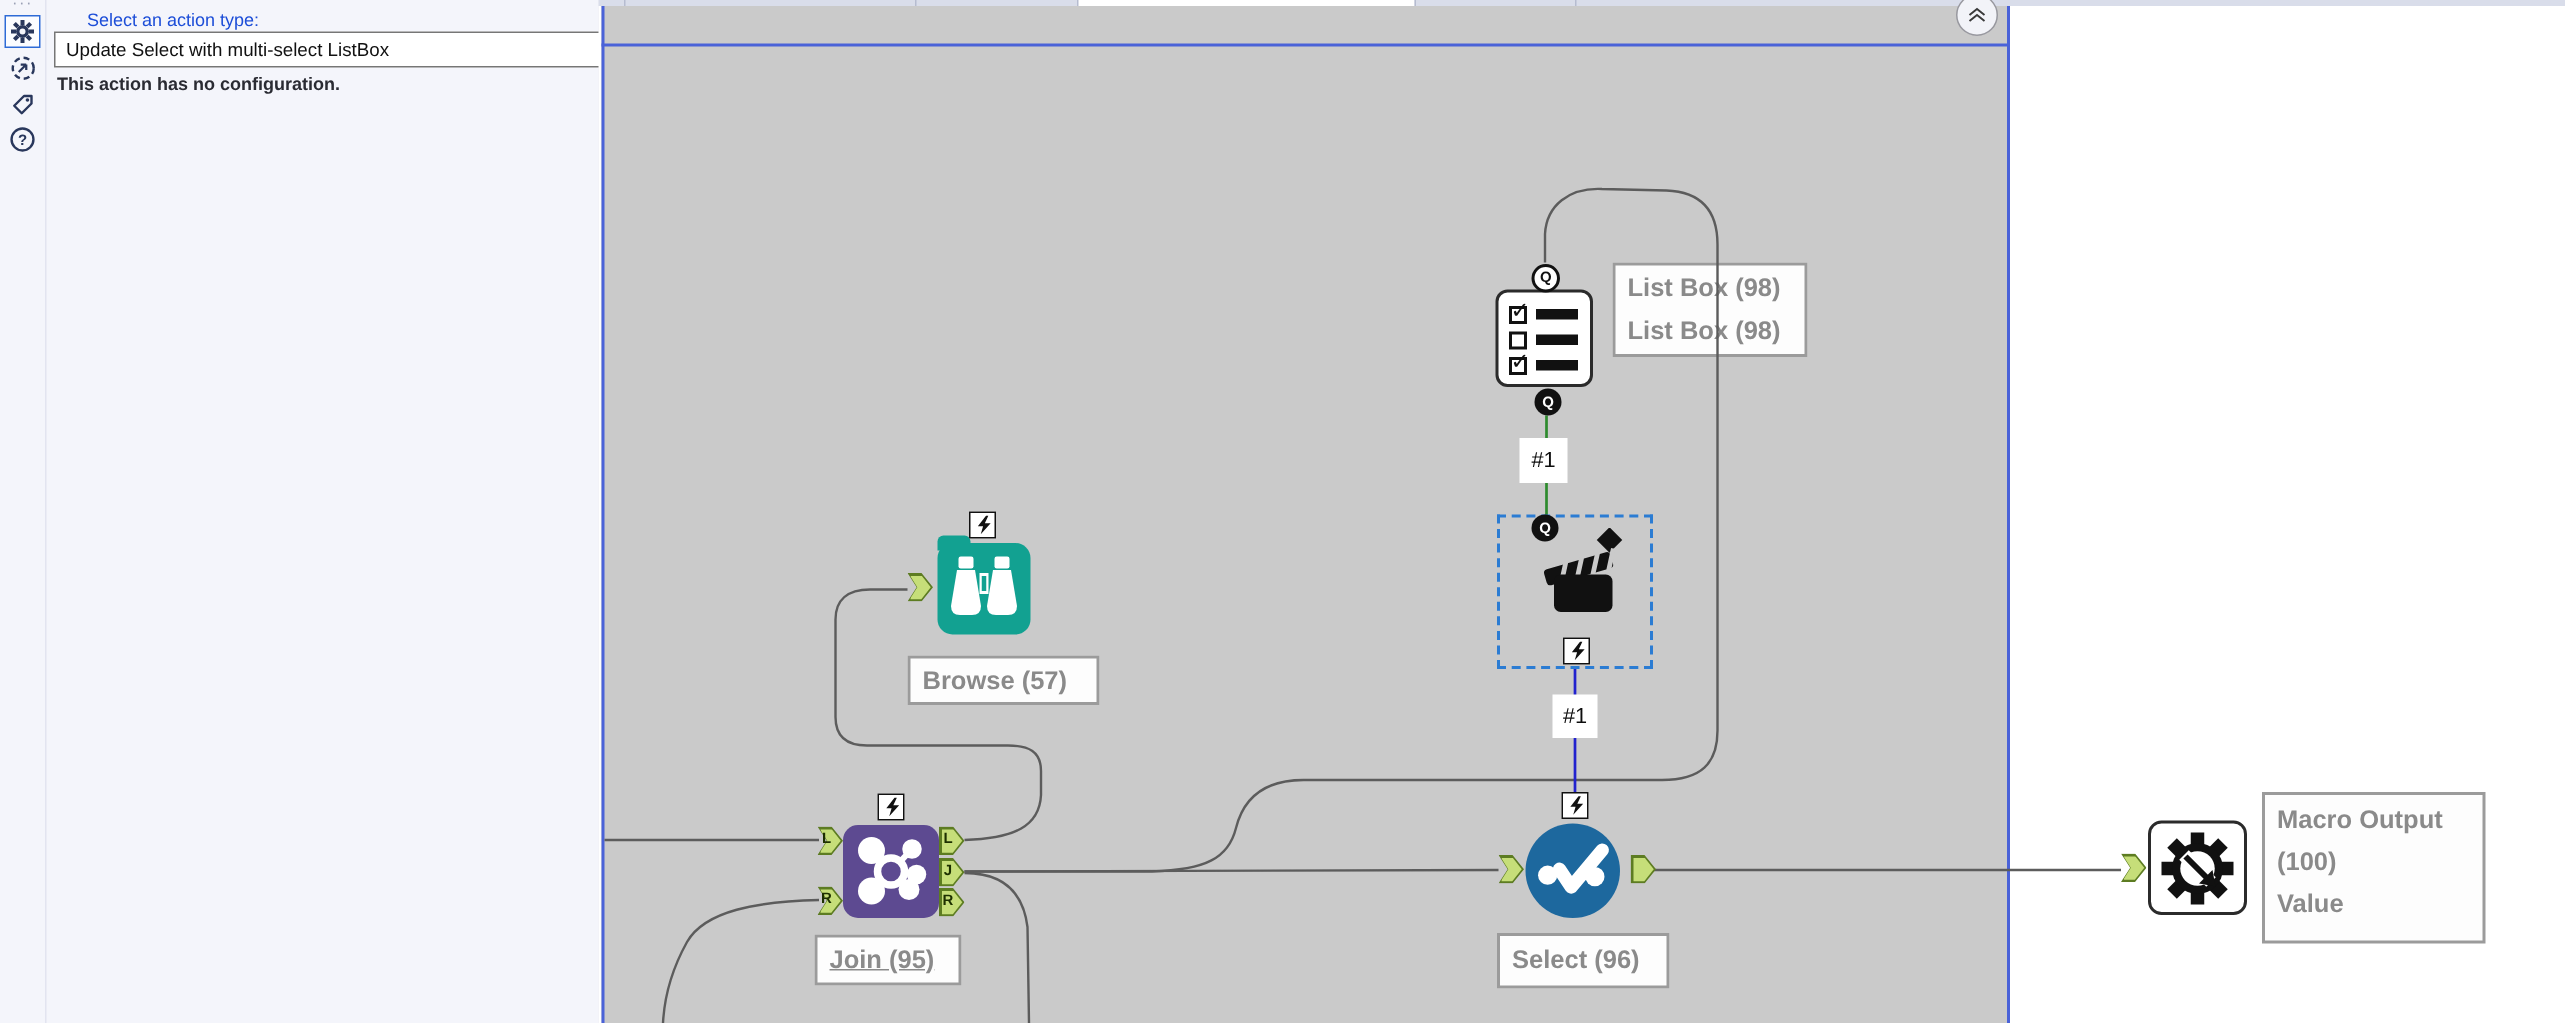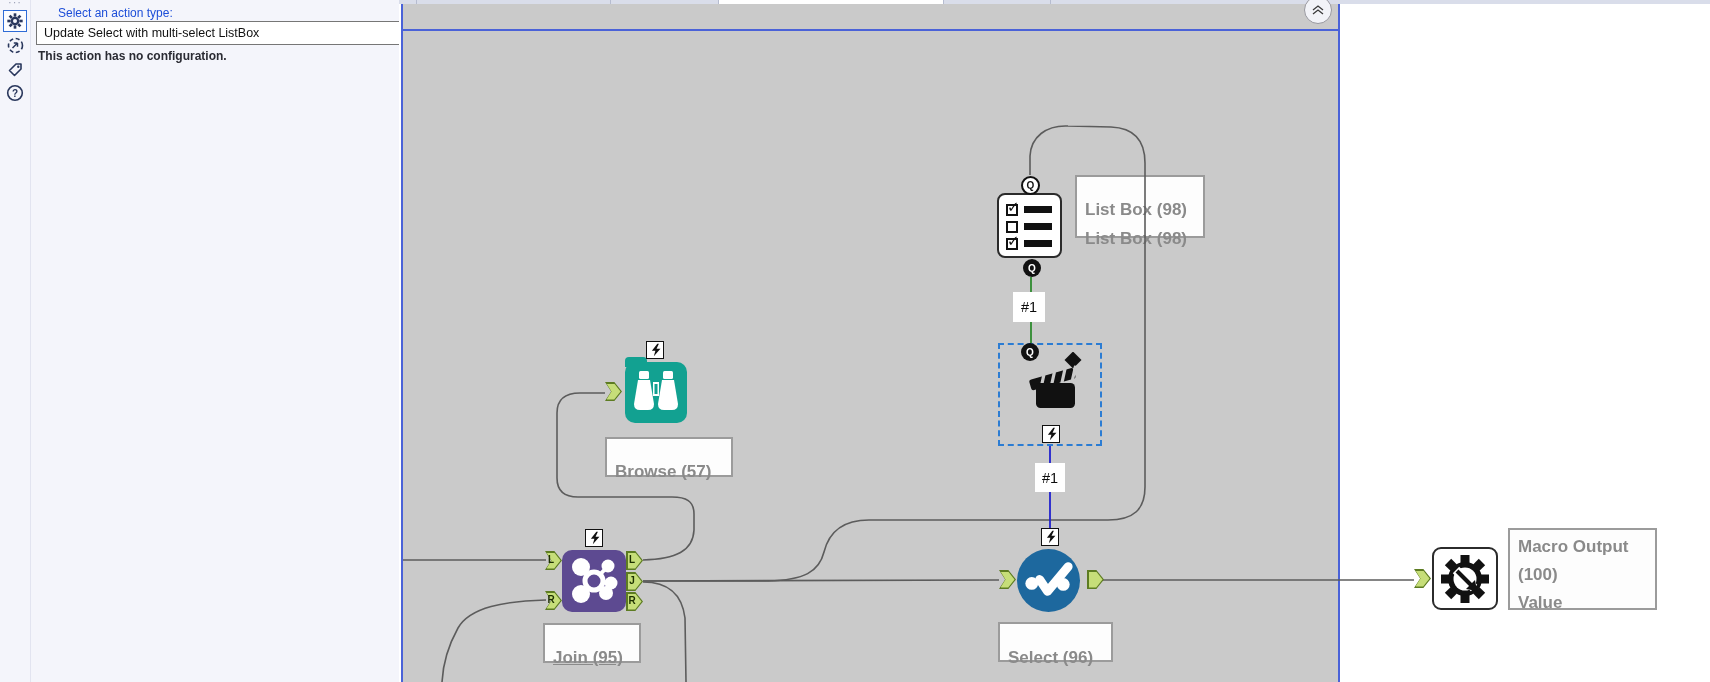--- a/index.html
+++ b/index.html
@@ -31,21 +31,21 @@
 
   .container-box{position:absolute;left:2px;top:4px;width:939px;height:678px;background:#cacaca;
                  border-left:2px solid #4a62d8;border-right:2px solid #4a62d8;box-sizing:border-box;z-index:1;}
   .container-topline{position:absolute;left:2px;top:29px;width:939px;height:2px;background:#4a62d8;z-index:2;}
   .collapse-btn{position:absolute;left:905px;top:-4px;width:28px;height:28px;border-radius:50%;
                 background:#f2f3f8;border:1px solid #98989f;box-sizing:border-box;z-index:6;
                 display:flex;align-items:center;justify-content:center;}
 
   
   .tool-label{position:absolute;background:#fdfdfd;border:2px solid #9b9b9b;box-sizing:border-box;
-              color:#8a8a8a;font-weight:700;font-size:17px;line-height:29px;padding:18px 8px;
+              color:#8a8a8a;font-weight:700;font-size:17px;line-height:29px;padding:0 8px;
               z-index:2;white-space:nowrap;}
 
   
   svg.wires{position:absolute;left:0;top:0;z-index:3;}
 
   
   .conn-label{position:absolute;background:#ffffff;color:#0d0d0d;font-size:14.5px;
               display:flex;align-items:center;justify-content:center;z-index:4;}
 
   
@@ -160,21 +160,21 @@
     </div>
   </div>
 
   <div class="tool-label" style="left:605px;top:437px;width:128px;height:33px;">Browse (57)</div>
   <div class="tool-label" style="left:543px;top:623px;width:98px;height:34px;text-decoration:underline;">Join (95)</div>
   <div class="tool-label" style="left:998px;top:622px;width:115px;height:37px;line-height:31px;">Select (96)</div>
   <div class="tool-label" style="left:1075px;top:175px;width:130px;height:63px;">
     <div>List Box (98)</div>
     <div>List Box (98)</div>
   </div>
-  <div class="tool-label" style="left:1508px;top:528px;width:149px;height:82px;line-height:28px;padding-top:3px;">
+  <div class="tool-label" style="left:1508px;top:528px;width:149px;height:101px;line-height:28px;padding-top:3px;">
     <div>Macro Output</div>
     <div>(100)</div>
     <div>Value</div>
   </div>
 
   <svg class="wires" width="1710" height="682" viewBox="0 0 1710 682">
     <g fill="none" stroke="#5c5c5c" stroke-width="1.6">
       <path d="M403 560 L546 560"></path>
       <path d="M546 600 C505 601 470 607 458 628 C448 646 443 663 442 682"></path>
       <path d="M643 581 L999 580"></path>

